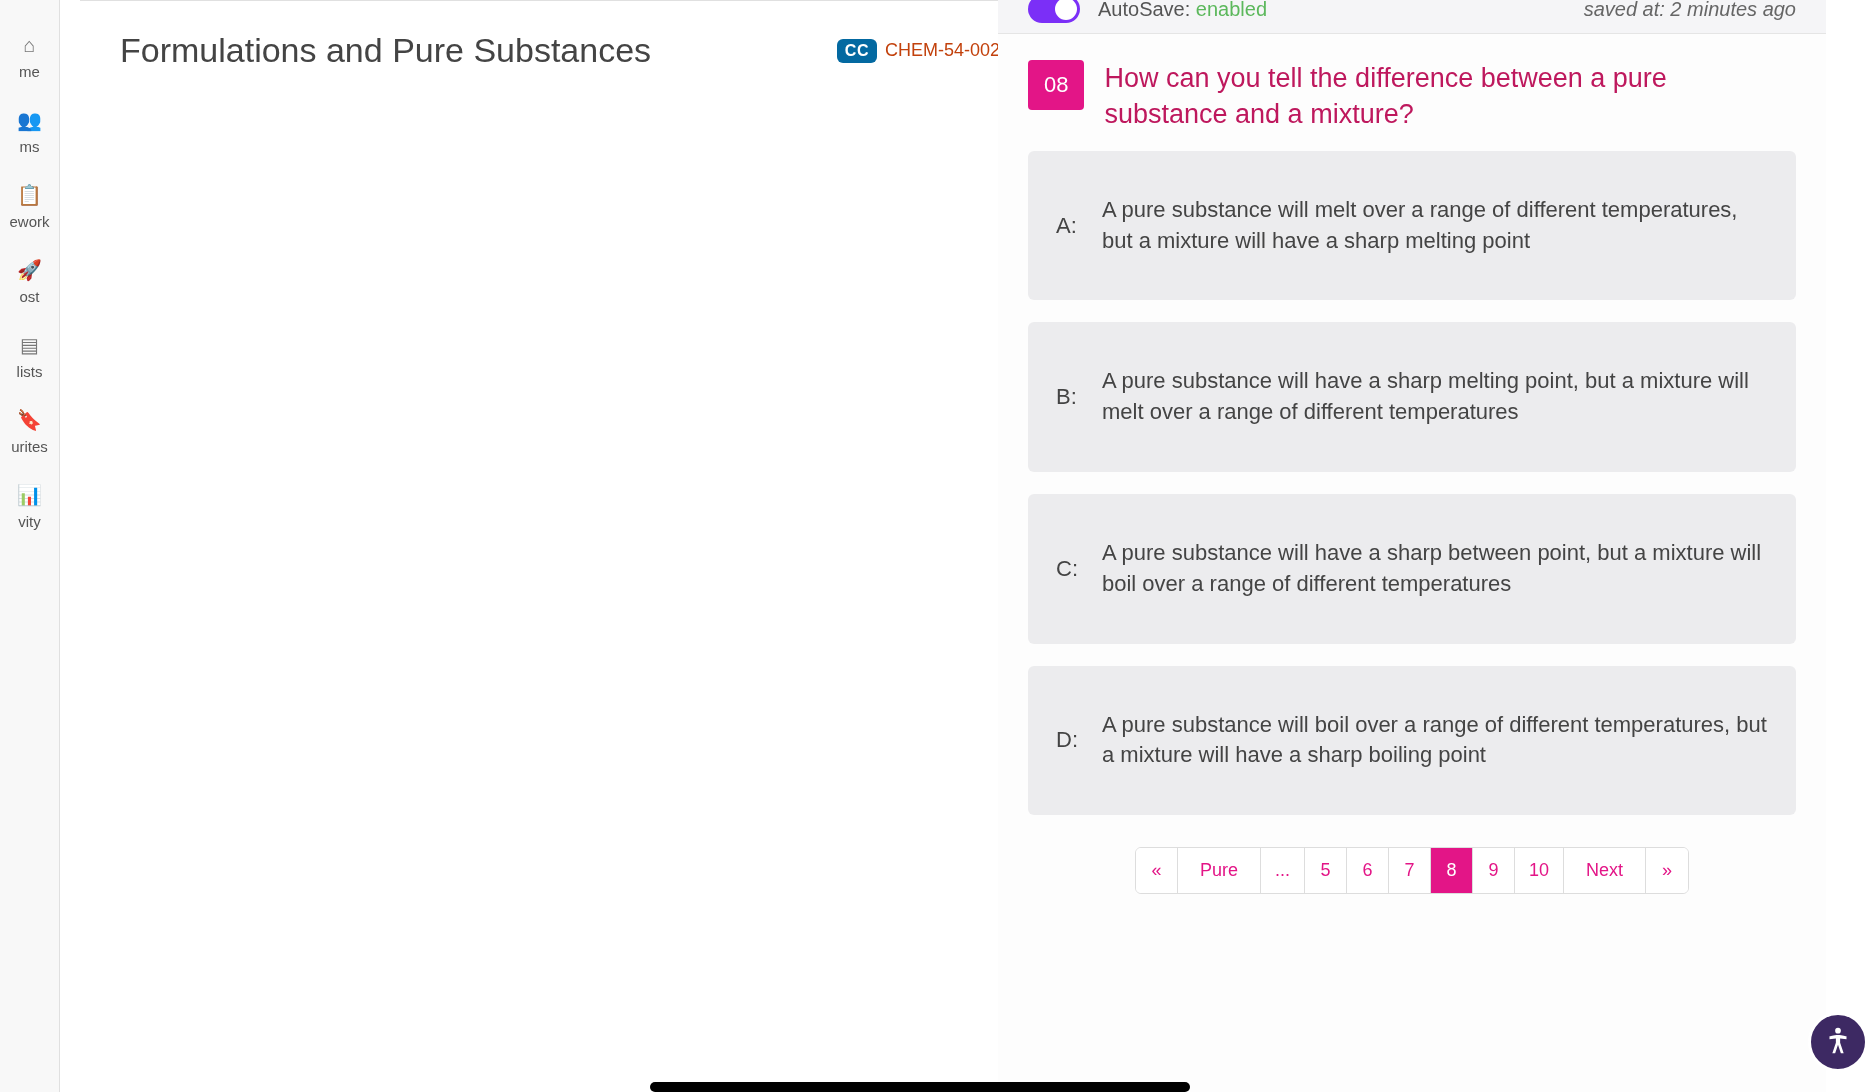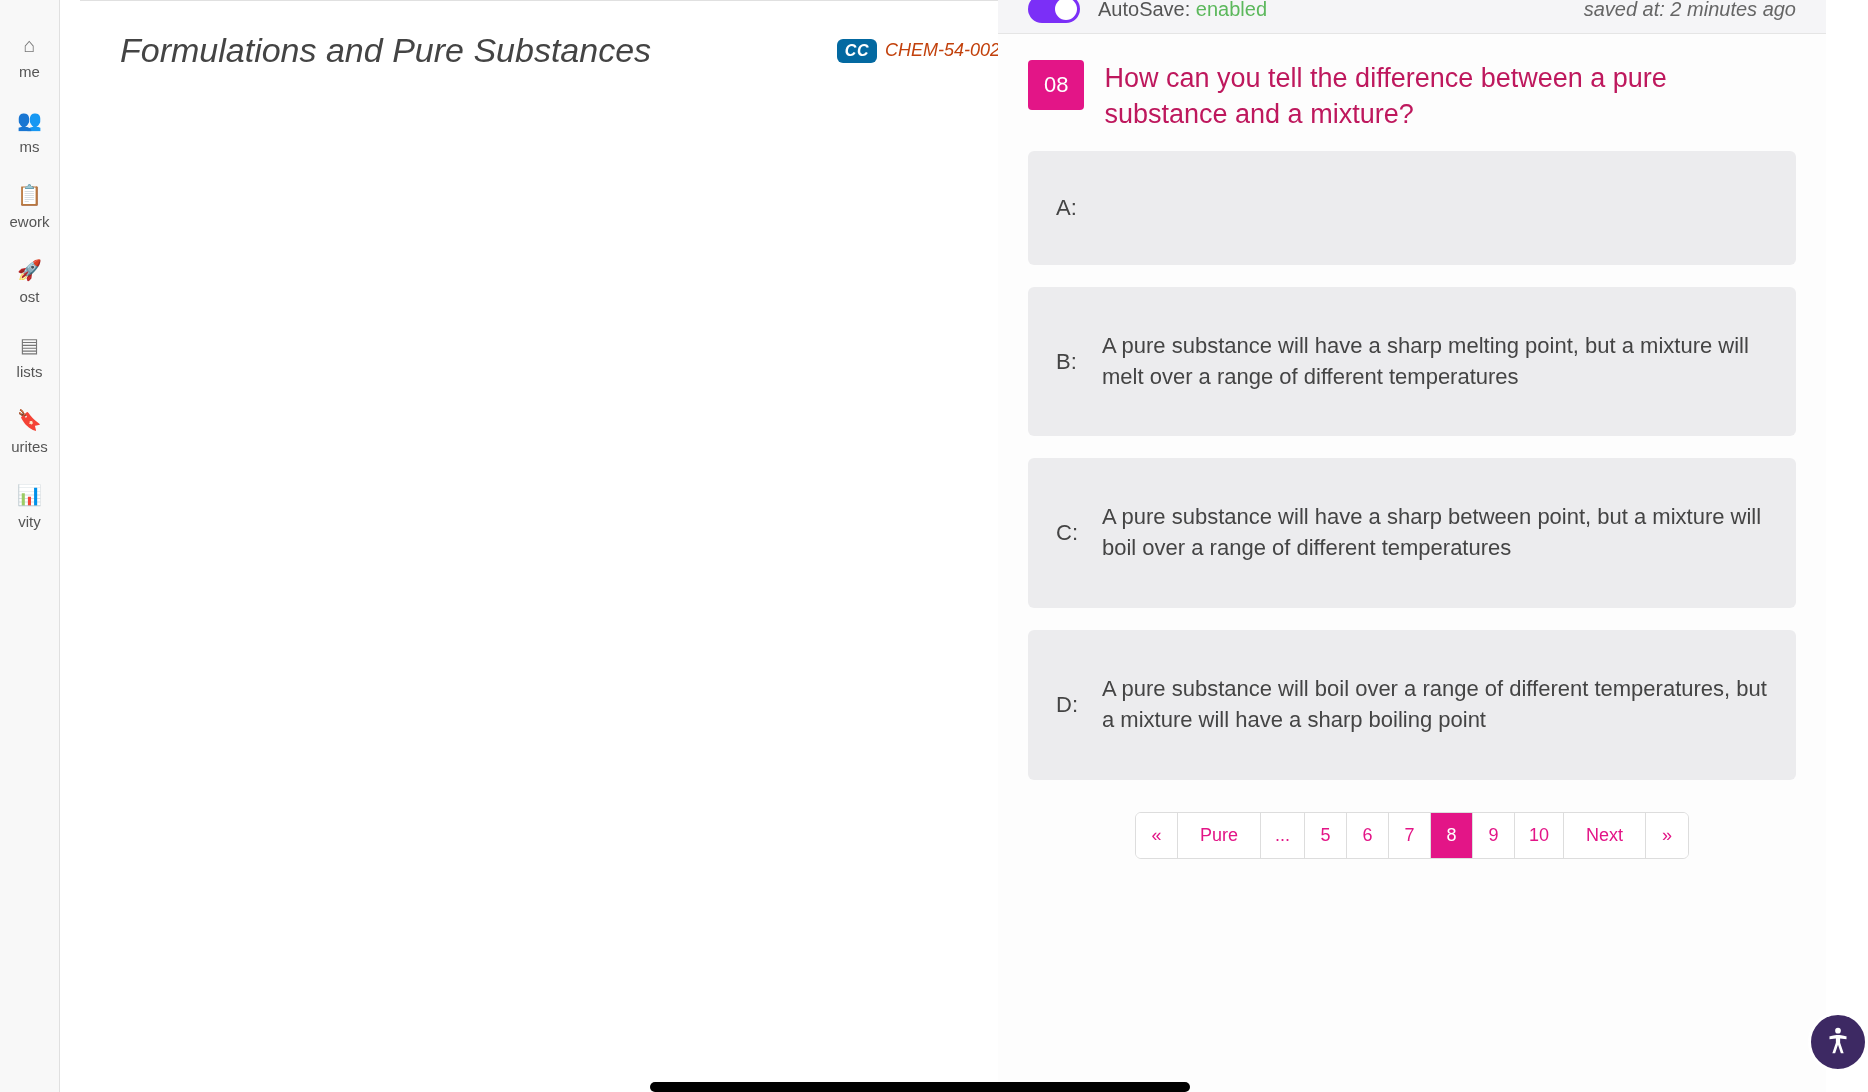--- a/index.html
+++ b/index.html
@@ -43,21 +43,20 @@
       color: #777;
     }
     .main-content {
       position: absolute;
       left: 80px;
       top: 0;
       width: 960px;
       height: 100%;
       padding: 30px 40px;
       border-top: 1px solid #e0e0e0;
-      font-style: italic;
     }
     .content-header {
       display: flex;
       justify-content: space-between;
       align-items: center;
     }
     .content-title {
       font-size: 34px;
       font-weight: 400;
       color: #444;
@@ -299,20 +298,21 @@
   </div>
 
   <div class="question-block">
     <div class="question-number">08</div>
     <div class="question-text">How can you tell the difference between a pure substance and a mixture?</div>
   </div>
 
   <div class="answers">
     <div class="answer-option">
       <span class="answer-letter">A:</span>
+      <span class="answer-text">A pure substance will melt over a range of different temperatures, but a mixture will have a sharp melting point</span>
     </div>
     <div class="answer-option">
       <span class="answer-letter">B:</span>
       <span class="answer-text">A pure substance will have a sharp melting point, but a mixture will melt over a range of different temperatures</span>
     </div>
     <div class="answer-option">
       <span class="answer-letter">C:</span>
       <span class="answer-text">A pure substance will have a sharp between point, but a mixture will boil over a range of different temperatures</span>
     </div>
     <div class="answer-option">

